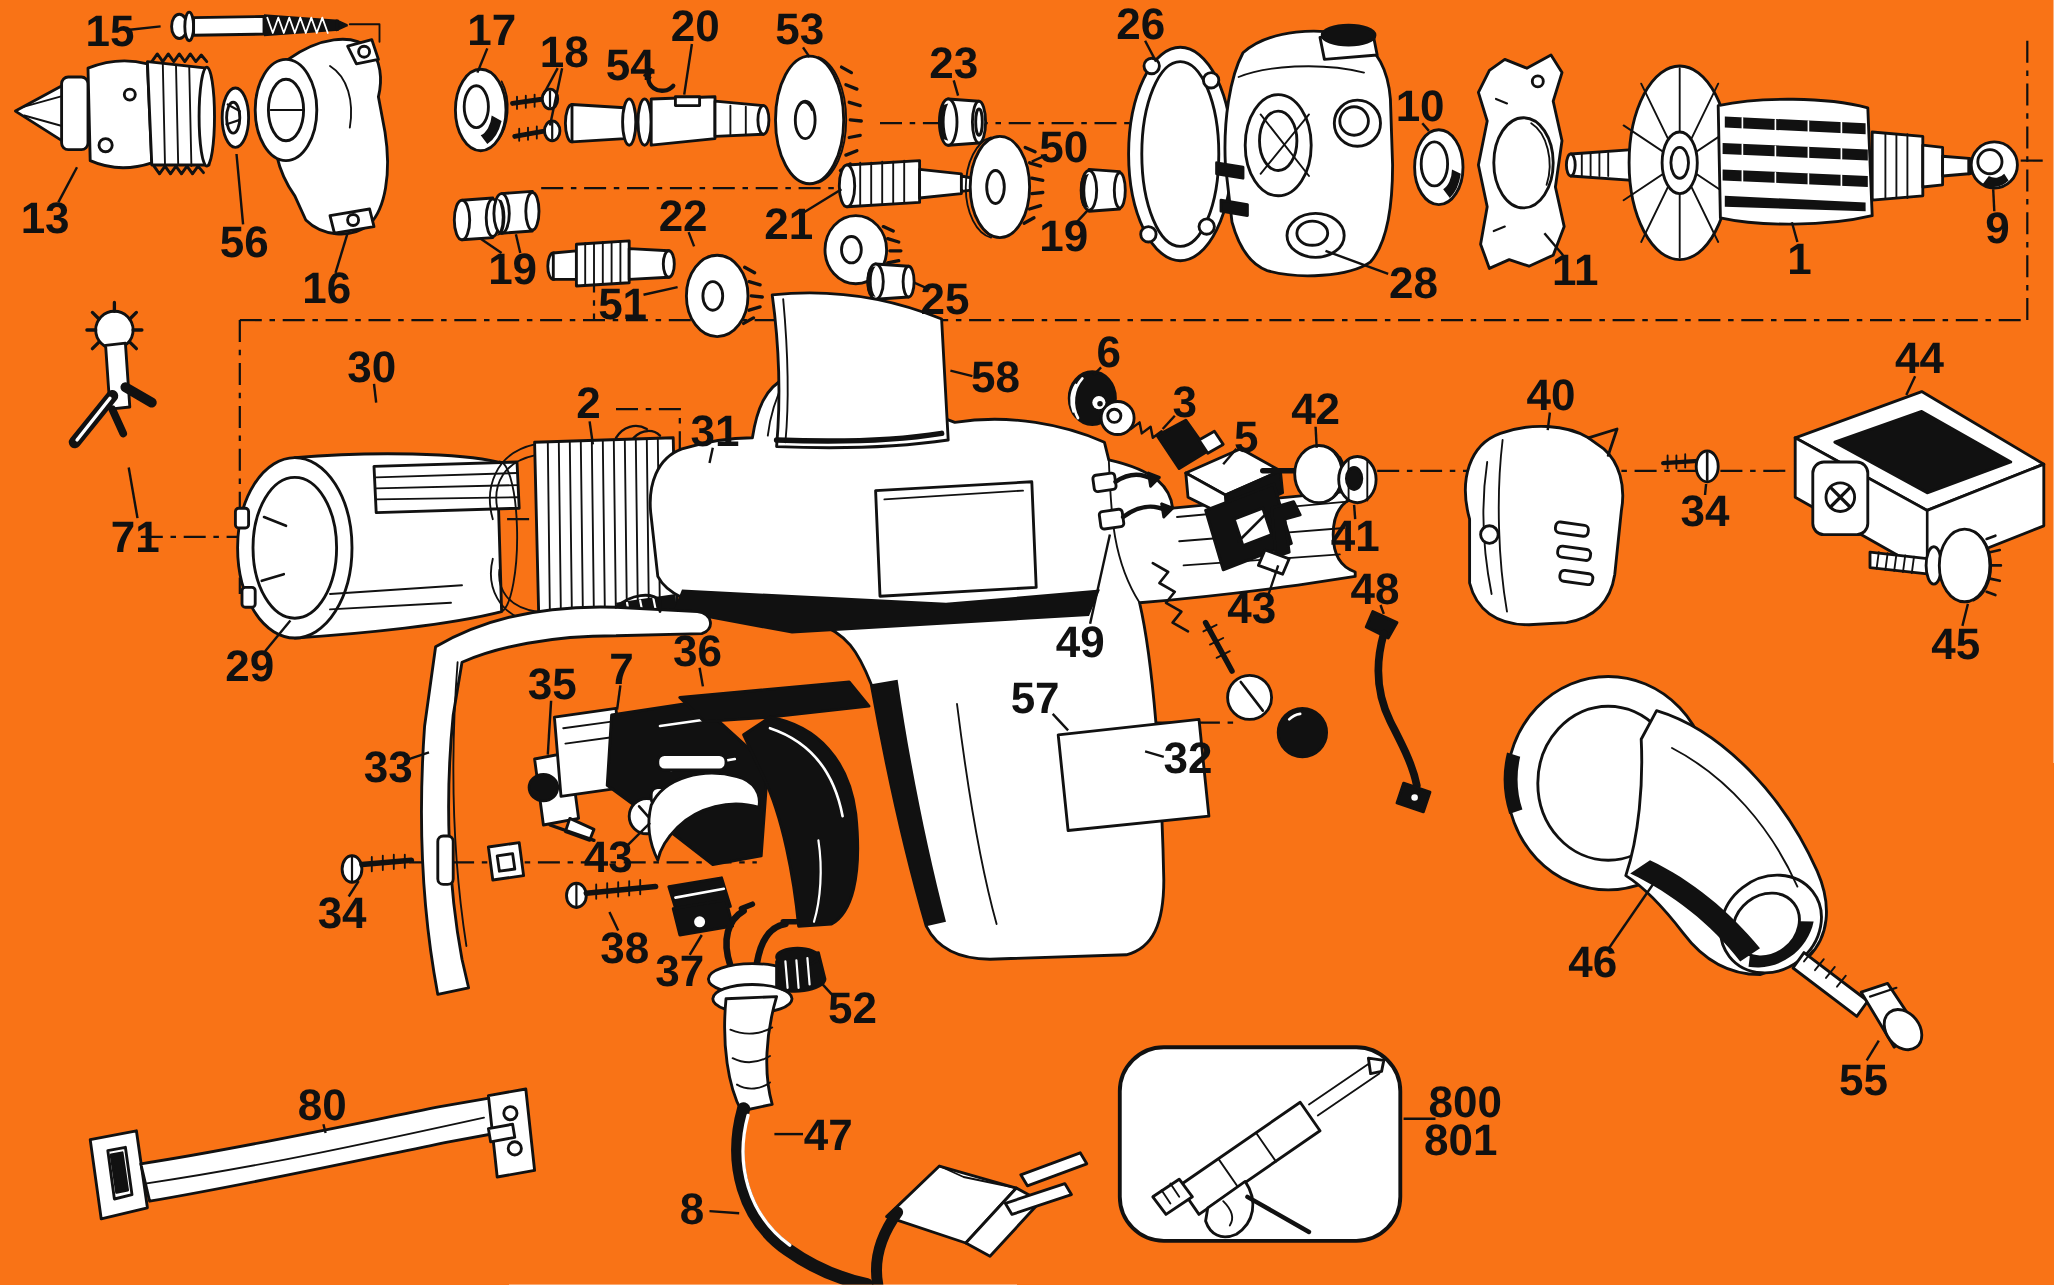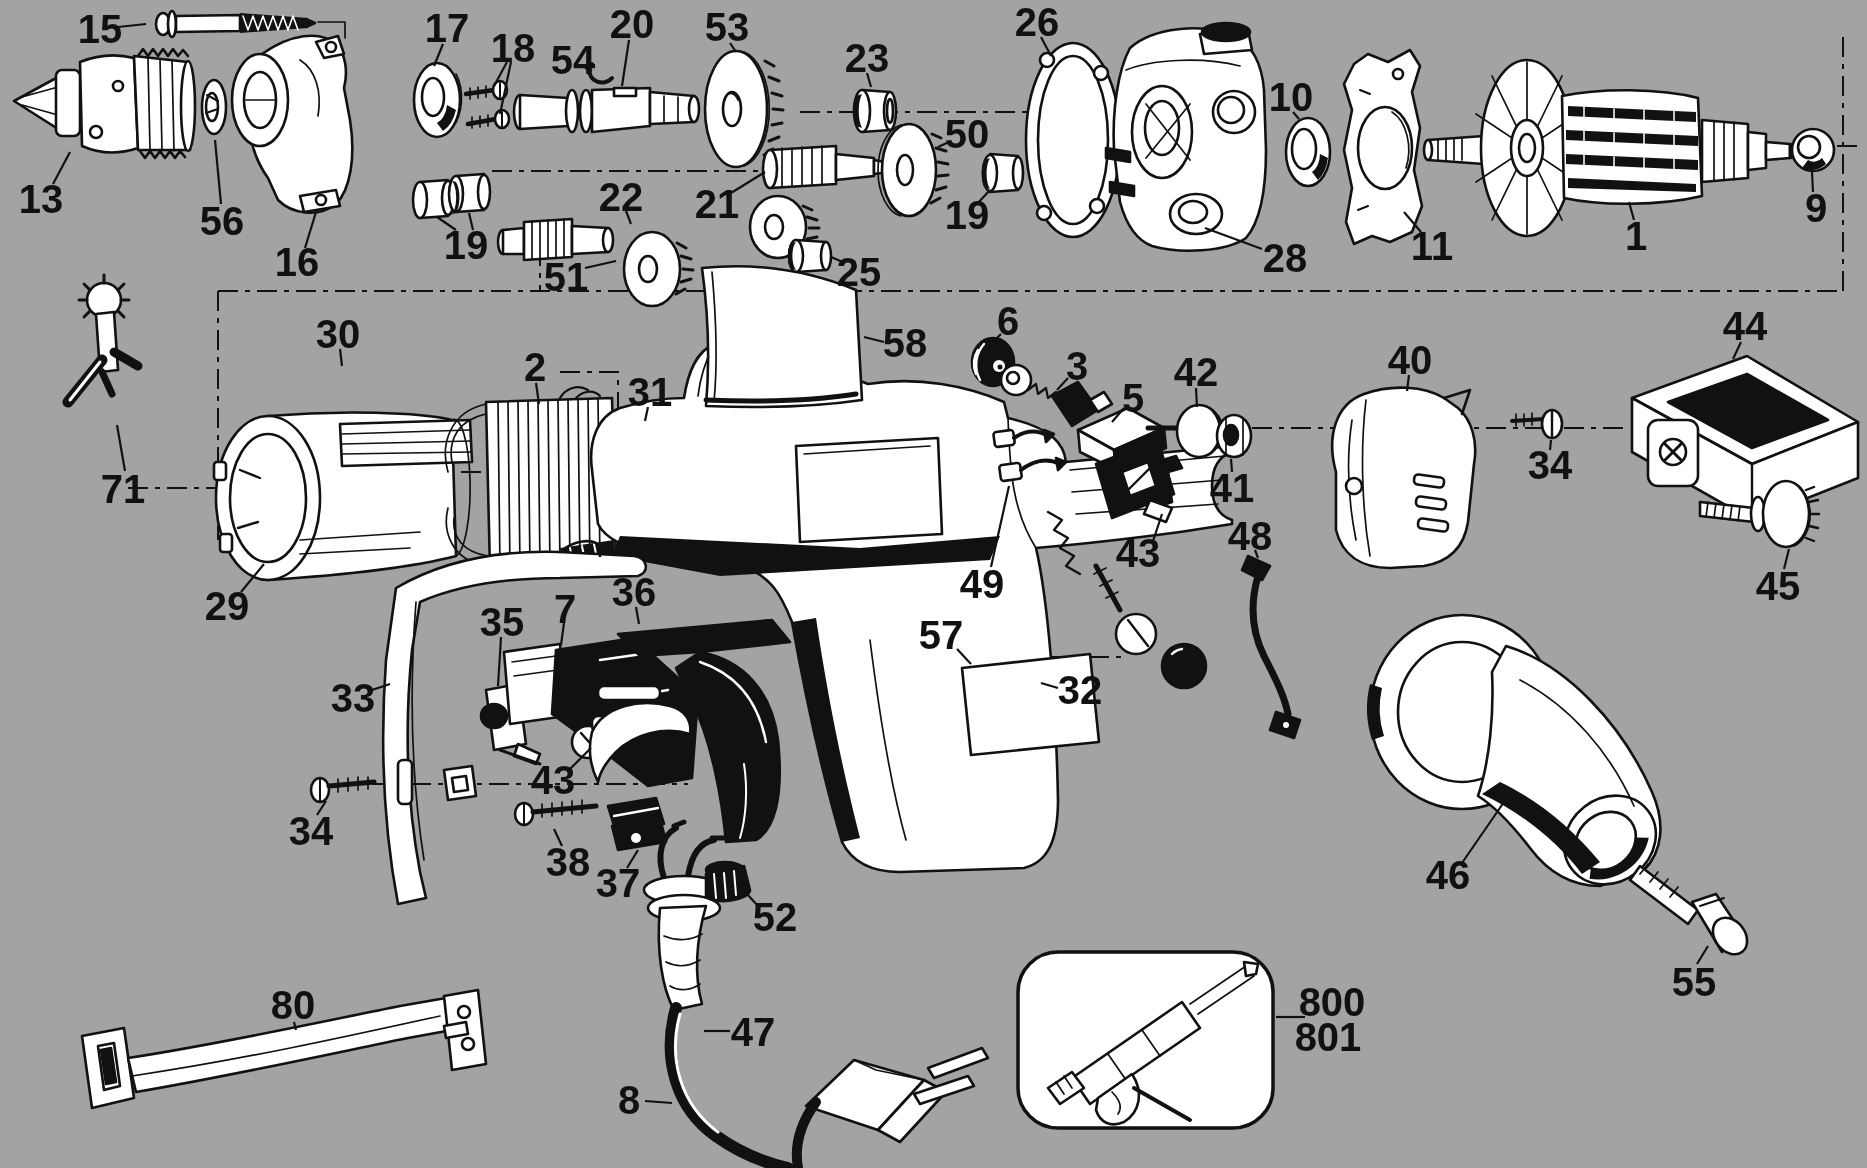--- a/index.html
+++ b/index.html
@@ -1,16 +1,16 @@
 <!DOCTYPE html>
 <html><head>
 <meta charset="utf-8">
 <style>
   html,body{margin:0;padding:0;background:#ffffff;}
-  .stage{position:relative;width:1867px;height:1168px;background:#a3a3a3;overflow:hidden;
+  .stage{position:relative;width:1867px;height:1168px;background:#f97316;overflow:hidden;
          font-family:"Liberation Sans", sans-serif;}
   svg{display:block}
   .art{stroke:#111;stroke-width:2.6;stroke-linejoin:round;stroke-linecap:round;fill:none;}
   .thin{stroke-width:1.7;}
   .cl{stroke:#111;stroke-width:2;fill:none;stroke-dasharray:20 7 5 7;}
   #leaders-layer line{stroke:#111;stroke-width:2.2;}
   #labels-layer text{font:700 40px "Liberation Sans", sans-serif;fill:#111;
                      text-anchor:middle;dominant-baseline:central;}
 </style>
 </head>

